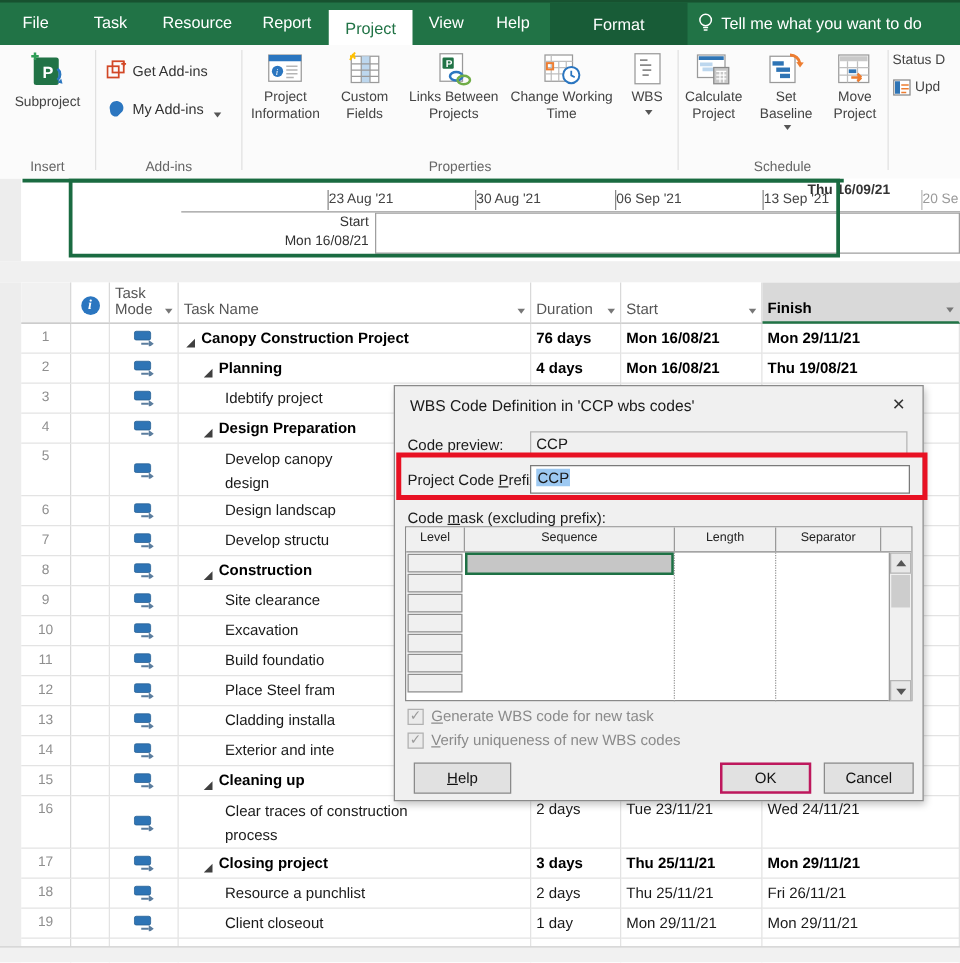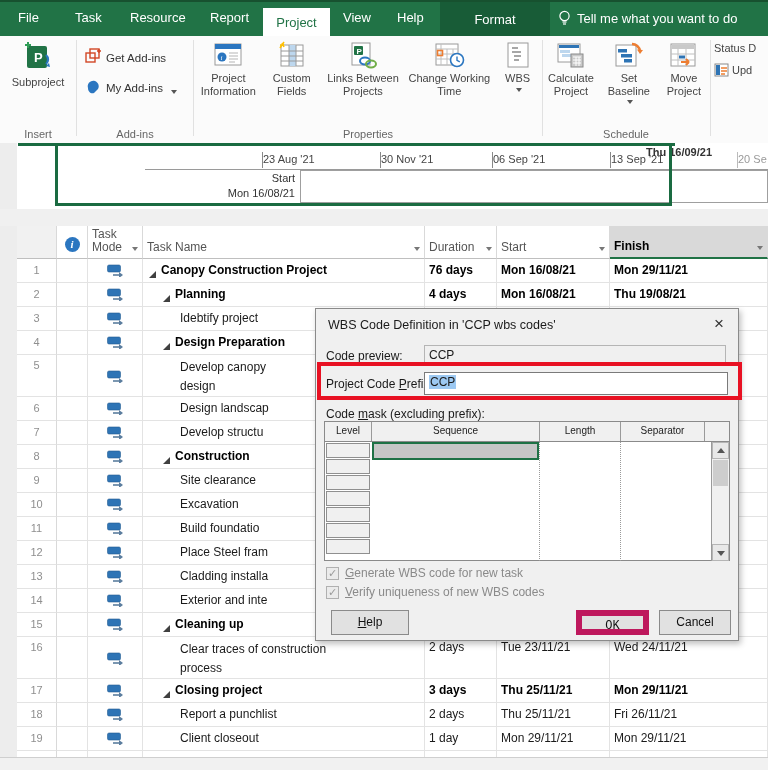--- a/index.html
+++ b/index.html
@@ -97,21 +97,21 @@
   .sc-up{top:0;}.sc-dn{bottom:0;}
   .sc-up:after,.sc-dn:after{content:"";position:absolute;left:4px;width:0;height:0;border-left:4px solid transparent;border-right:4px solid transparent;}
   .sc-up:after{top:5px;border-bottom:5px solid #555;}
   .sc-dn:after{top:6px;border-top:5px solid #555;}
   .sc-thumb{position:absolute;left:1px;top:18px;width:15px;height:26px;background:#cdcdcd;}
   .chk-row{position:absolute;left:10px;display:flex;align-items:center;gap:6px;color:#8a8a8a;font-size:12px;}
   .chk{width:13px;height:13px;background:#ebebeb;border:1px solid #b0b0b0;box-sizing:border-box;color:#9a9a9a;
     font-size:11px;line-height:11px;text-align:center;}
   .dbtn{position:absolute;height:25px;background:#e1e1e1;border:1px solid #8a8a8a;box-sizing:border-box;
     text-align:center;line-height:23px;font-size:12px;color:#111;}
-  .dbtn.focus{border:6px solid #be185d;line-height:21px;font-family:Liberation Mono, monospace;}
+  .dbtn.focus{border:2px solid #be185d;line-height:21px;}
   .u{text-decoration:underline;}
   .redbox{position:absolute;left:317px;top:362px;width:425px;height:38px;border:4px solid #e81123;box-sizing:border-box;z-index:60;}
 
   svg{display:block;}
 </style>
 </head>
 <body>
 
 <div class="screen">
 
@@ -306,21 +306,21 @@
         <span>Upd</span>
       </div>
     </div>
   </div>
 
   <div class="vstrip" style="top:143px;height:66px;">
     <div class="vlabel" style="top:24px;color:#555;">TIMELINE</div>
   </div>
   <div class="tl-pane"></div>
   <div class="tl-date" style="left:262px;">23 Aug '21</div>
-  <div class="tl-date" style="left:380px;">30 Nov '21</div>
+  <div class="tl-date" style="left:380px;">30 Aug '21</div>
   <div class="tl-date" style="left:492px;">06 Sep '21</div>
   <div class="tl-date" style="left:610px;">13 Sep '21</div>
   <div class="tl-date dim" style="left:737px;">20 Se</div>
   <div class="tl-rule"></div>
   <div class="tl-bar"></div>
   <div class="tl-start" style="top:172px;">Start</div>
   <div class="tl-start" style="top:187px;">Mon 16/08/21</div>
   <div class="tl-marker">Thu 16/09/21</div>
   <div class="tl-topline"></div>
   <div class="tl-border"></div>
@@ -654,21 +654,21 @@
     <div class="c info"></div>
     <div class="c mode">
       <span class="mode-ic">
         <svg width="17" height="13" viewBox="0 0 17 13">
           <rect x="0.5" y="1" width="13" height="7" rx="1.5" fill="#2e74b5" stroke="#245d92" stroke-width="0.6"></rect>
           <path d="M6 11 h6" stroke="#5b7d9e" stroke-width="1.6"></path>
           <path d="M12 8 l4 3 -4 3 z" fill="#5b7d9e"></path>
         </svg>
       </span>
     </div>
-    <div class="c name"><span class="nm">Report a punchlist</span></div>
+    <div class="c name"><span class="nm">Resource a punchlist</span></div>
     <div class="c dur">2 days</div>
     <div class="c st">Thu 25/11/21</div>
     <div class="c fin">Fri 26/11/21</div>
   </div>
         <div class="trow lvl2">
     <div class="c num">19</div>
     <div class="c info"></div>
     <div class="c mode">
       <span class="mode-ic">
         <svg width="17" height="13" viewBox="0 0 17 13">

